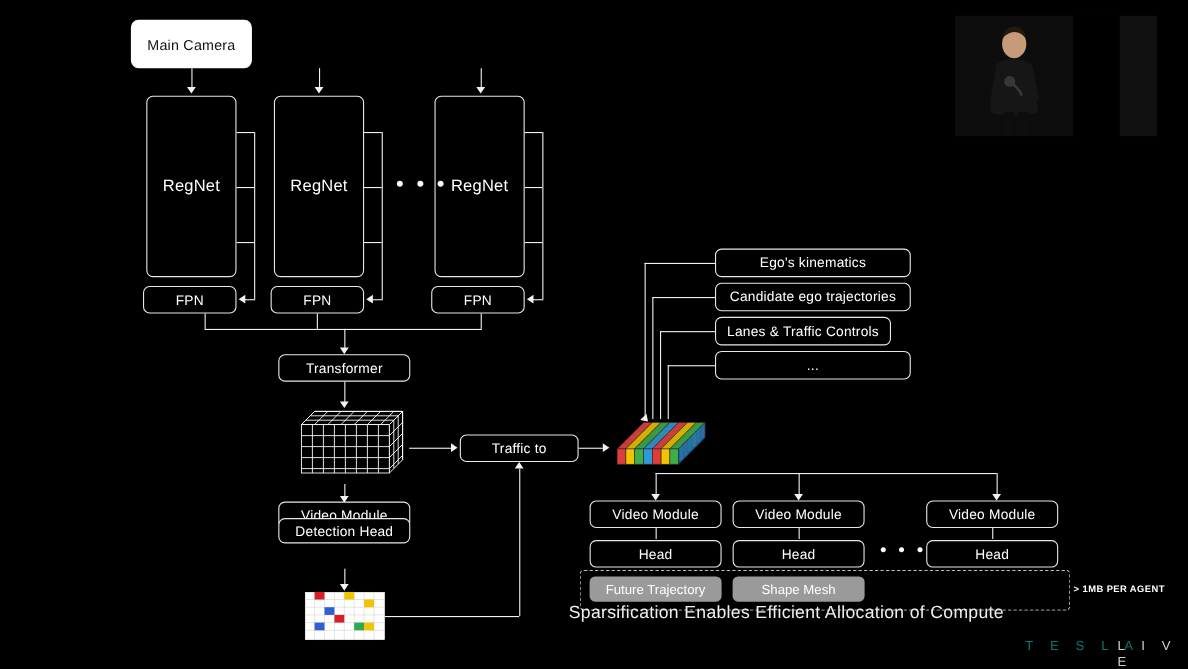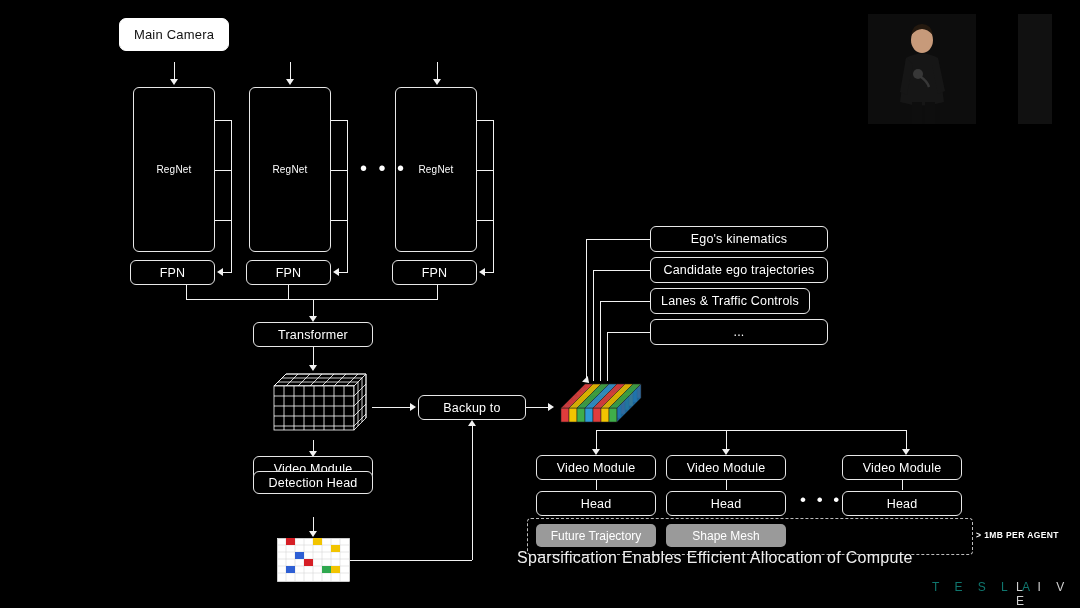--- a/index.html
+++ b/index.html
@@ -15,21 +15,21 @@
     color:#fff;
     display:flex;align-items:center;justify-content:center;
     font-size:12.5px;
     text-align:center;
     letter-spacing:.2px;
   }
   .node.white{
     background:#fff;color:#111;border:1px solid #fff;border-radius:7px;font-size:13px;
   }
   .node.tall{
-    font-size:10px;
+    font-size:15px;
   }
   .node.tall span{transform:none;}
 
   .line{position:absolute;background:#f2f2f2;}
   .hline{height:1px;}
   .vline{width:1px;}
 
   .arrow{position:absolute;width:0;height:0;}
   .arrow.down{border-left:4px solid transparent;border-right:4px solid transparent;border-top:6px solid #f2f2f2;}
   .arrow.right{border-top:4px solid transparent;border-bottom:4px solid transparent;border-left:6px solid #f2f2f2;}
@@ -55,21 +55,21 @@
     position:absolute;background:#0b0b0b;overflow:hidden;
   }
   .brand{position:absolute;font-size:12px;letter-spacing:6px;color:#0f766e;}
   .brand2{position:absolute;font-size:12px;letter-spacing:6px;color:#cfcfcf;}
 </style>
 </head>
 <body>
 
 <div id="stage">
 
-  <div class="node white" style="left:119px;top:18px;width:110px;height:33px;">
+  <div class="node white" style="left:119px;top:18px;width:110px;height:44px;">
     <span>Main Camera</span>
   </div>
 
   <div class="line vline" style="left:174px;top:62px;height:18px;"></div>
   <div class="arrow down" style="left:170px;top:79px;"></div>
   <div class="line vline" style="left:290px;top:62px;height:18px;"></div>
   <div class="arrow down" style="left:286px;top:79px;"></div>
   <div class="line vline" style="left:437px;top:62px;height:18px;"></div>
   <div class="arrow down" style="left:433px;top:79px;"></div>
 
@@ -143,21 +143,21 @@
       <path d="M92,18 L104,6 L104,50 L92,62 Z" fill="#000"></path>
       <path d="M96,14 L96,58 M100,10 L100,54 M104,6 L104,50"></path>
       <path d="M92,28 L104,16 M92,38 L104,26 M92,48 L104,36 M92,58 L104,46"></path>
     </g>
   </svg>
 
   <div class="line hline" style="left:372px;top:407px;width:38px;"></div>
   <div class="arrow right" style="left:410px;top:403px;"></div>
 
   <div class="node" style="left:418px;top:395px;width:108px;height:25px;">
-    <span>Backup to</span>
+    <span>Traffic to</span>
   </div>
   <div class="line hline" style="left:526px;top:407px;width:22px;"></div>
   <div class="arrow right" style="left:548px;top:403px;"></div>
 
   <div class="line vline" style="left:313px;top:440px;height:14px;"></div>
   <div class="arrow down" style="left:309px;top:451px;"></div>
 
   <div class="node" style="left:253px;top:456px;width:120px;height:25px;">
     <span>Video Module</span>
   </div>

